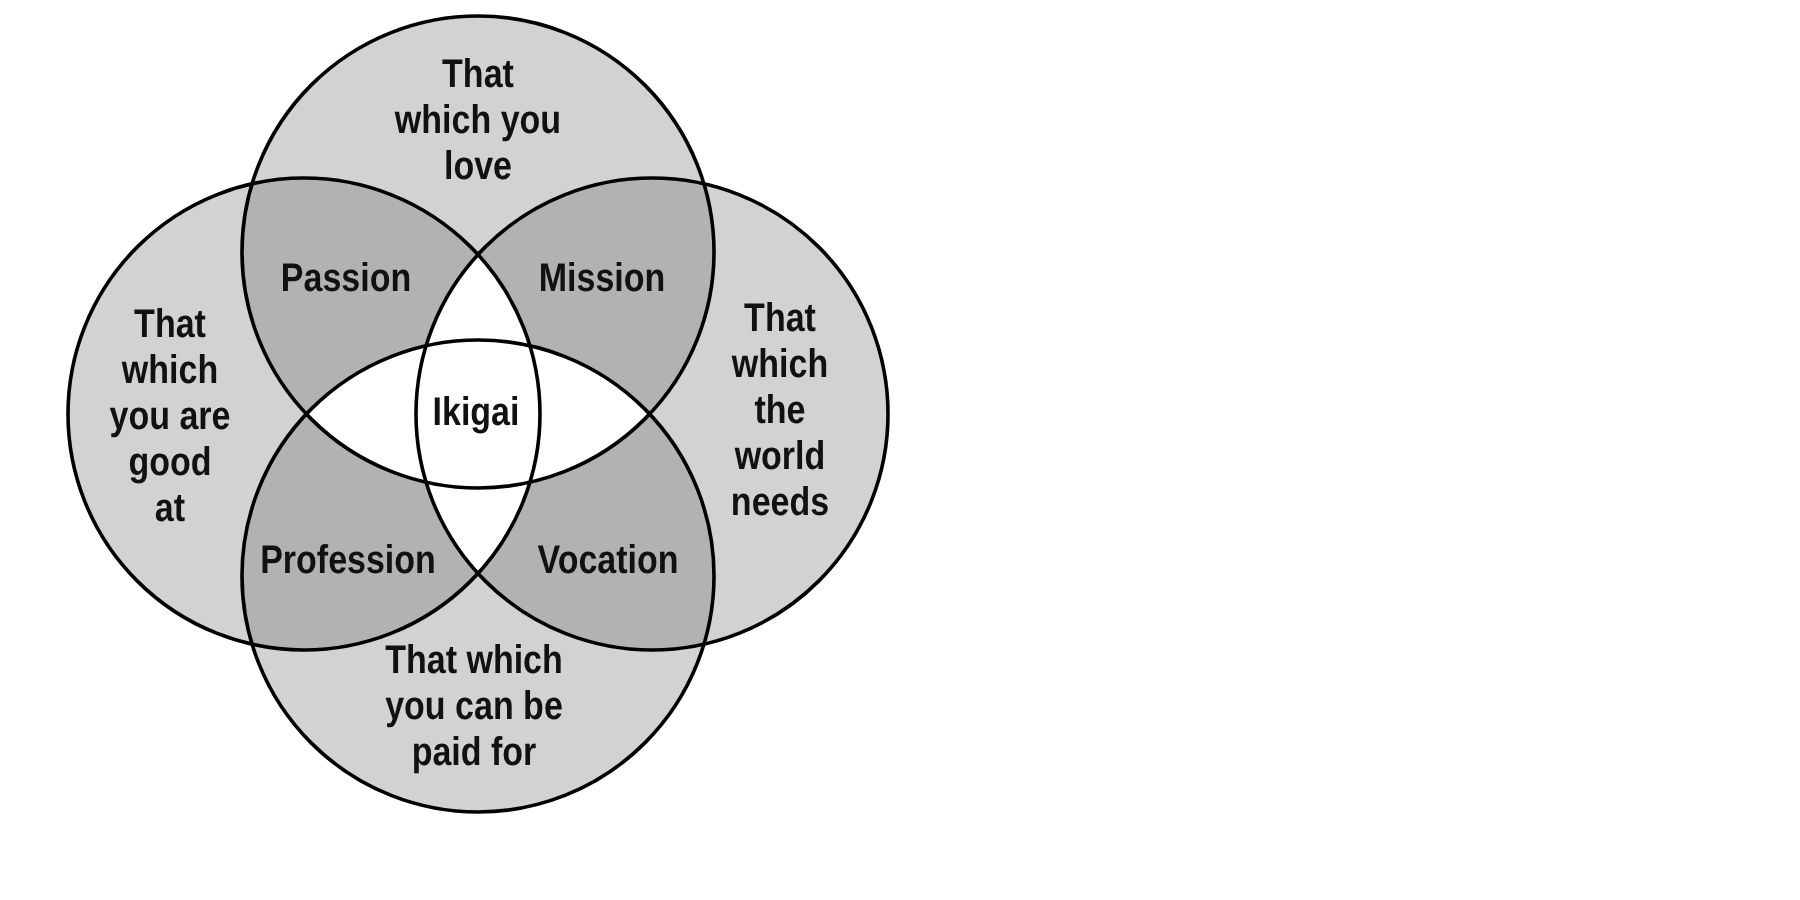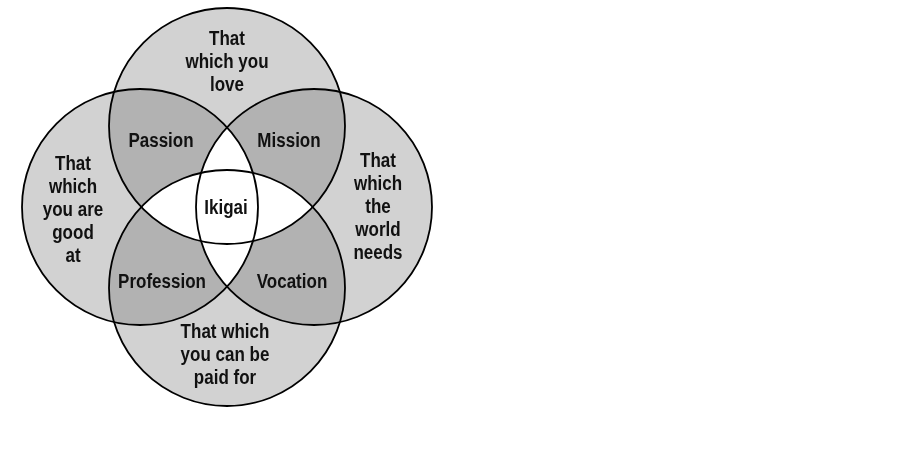--- a/index.html
+++ b/index.html
@@ -12,21 +12,21 @@
   }
   *{margin:0;padding:0;box-sizing:border-box;}
   html,body{width:900px;height:450px;background:var(--background);overflow:hidden;}
   body{font-family:"Liberation Sans", sans-serif;}
   .canvas{
     position:relative;
     width:900px;height:450px;
     background:var(--background);
   }
   .diagram-area{
-    position:absolute;left:4px;top:0;
+    position:absolute;left:16px;top:0;
     width:450px;height:358px;
   }
   .diagram-area svg{position:absolute;left:0;top:0;}
   .fill-base{fill:var(--circle-fill);}
   .fill-overlap{fill:var(--overlap-fill);}
   .fill-lens{fill:var(--lens-fill);}
   .ring{fill:none;stroke:var(--stroke);stroke-width:1.8;}
   .lbl{
     position:absolute;
     transform:translate(-50%,-50%) scaleX(0.85);

